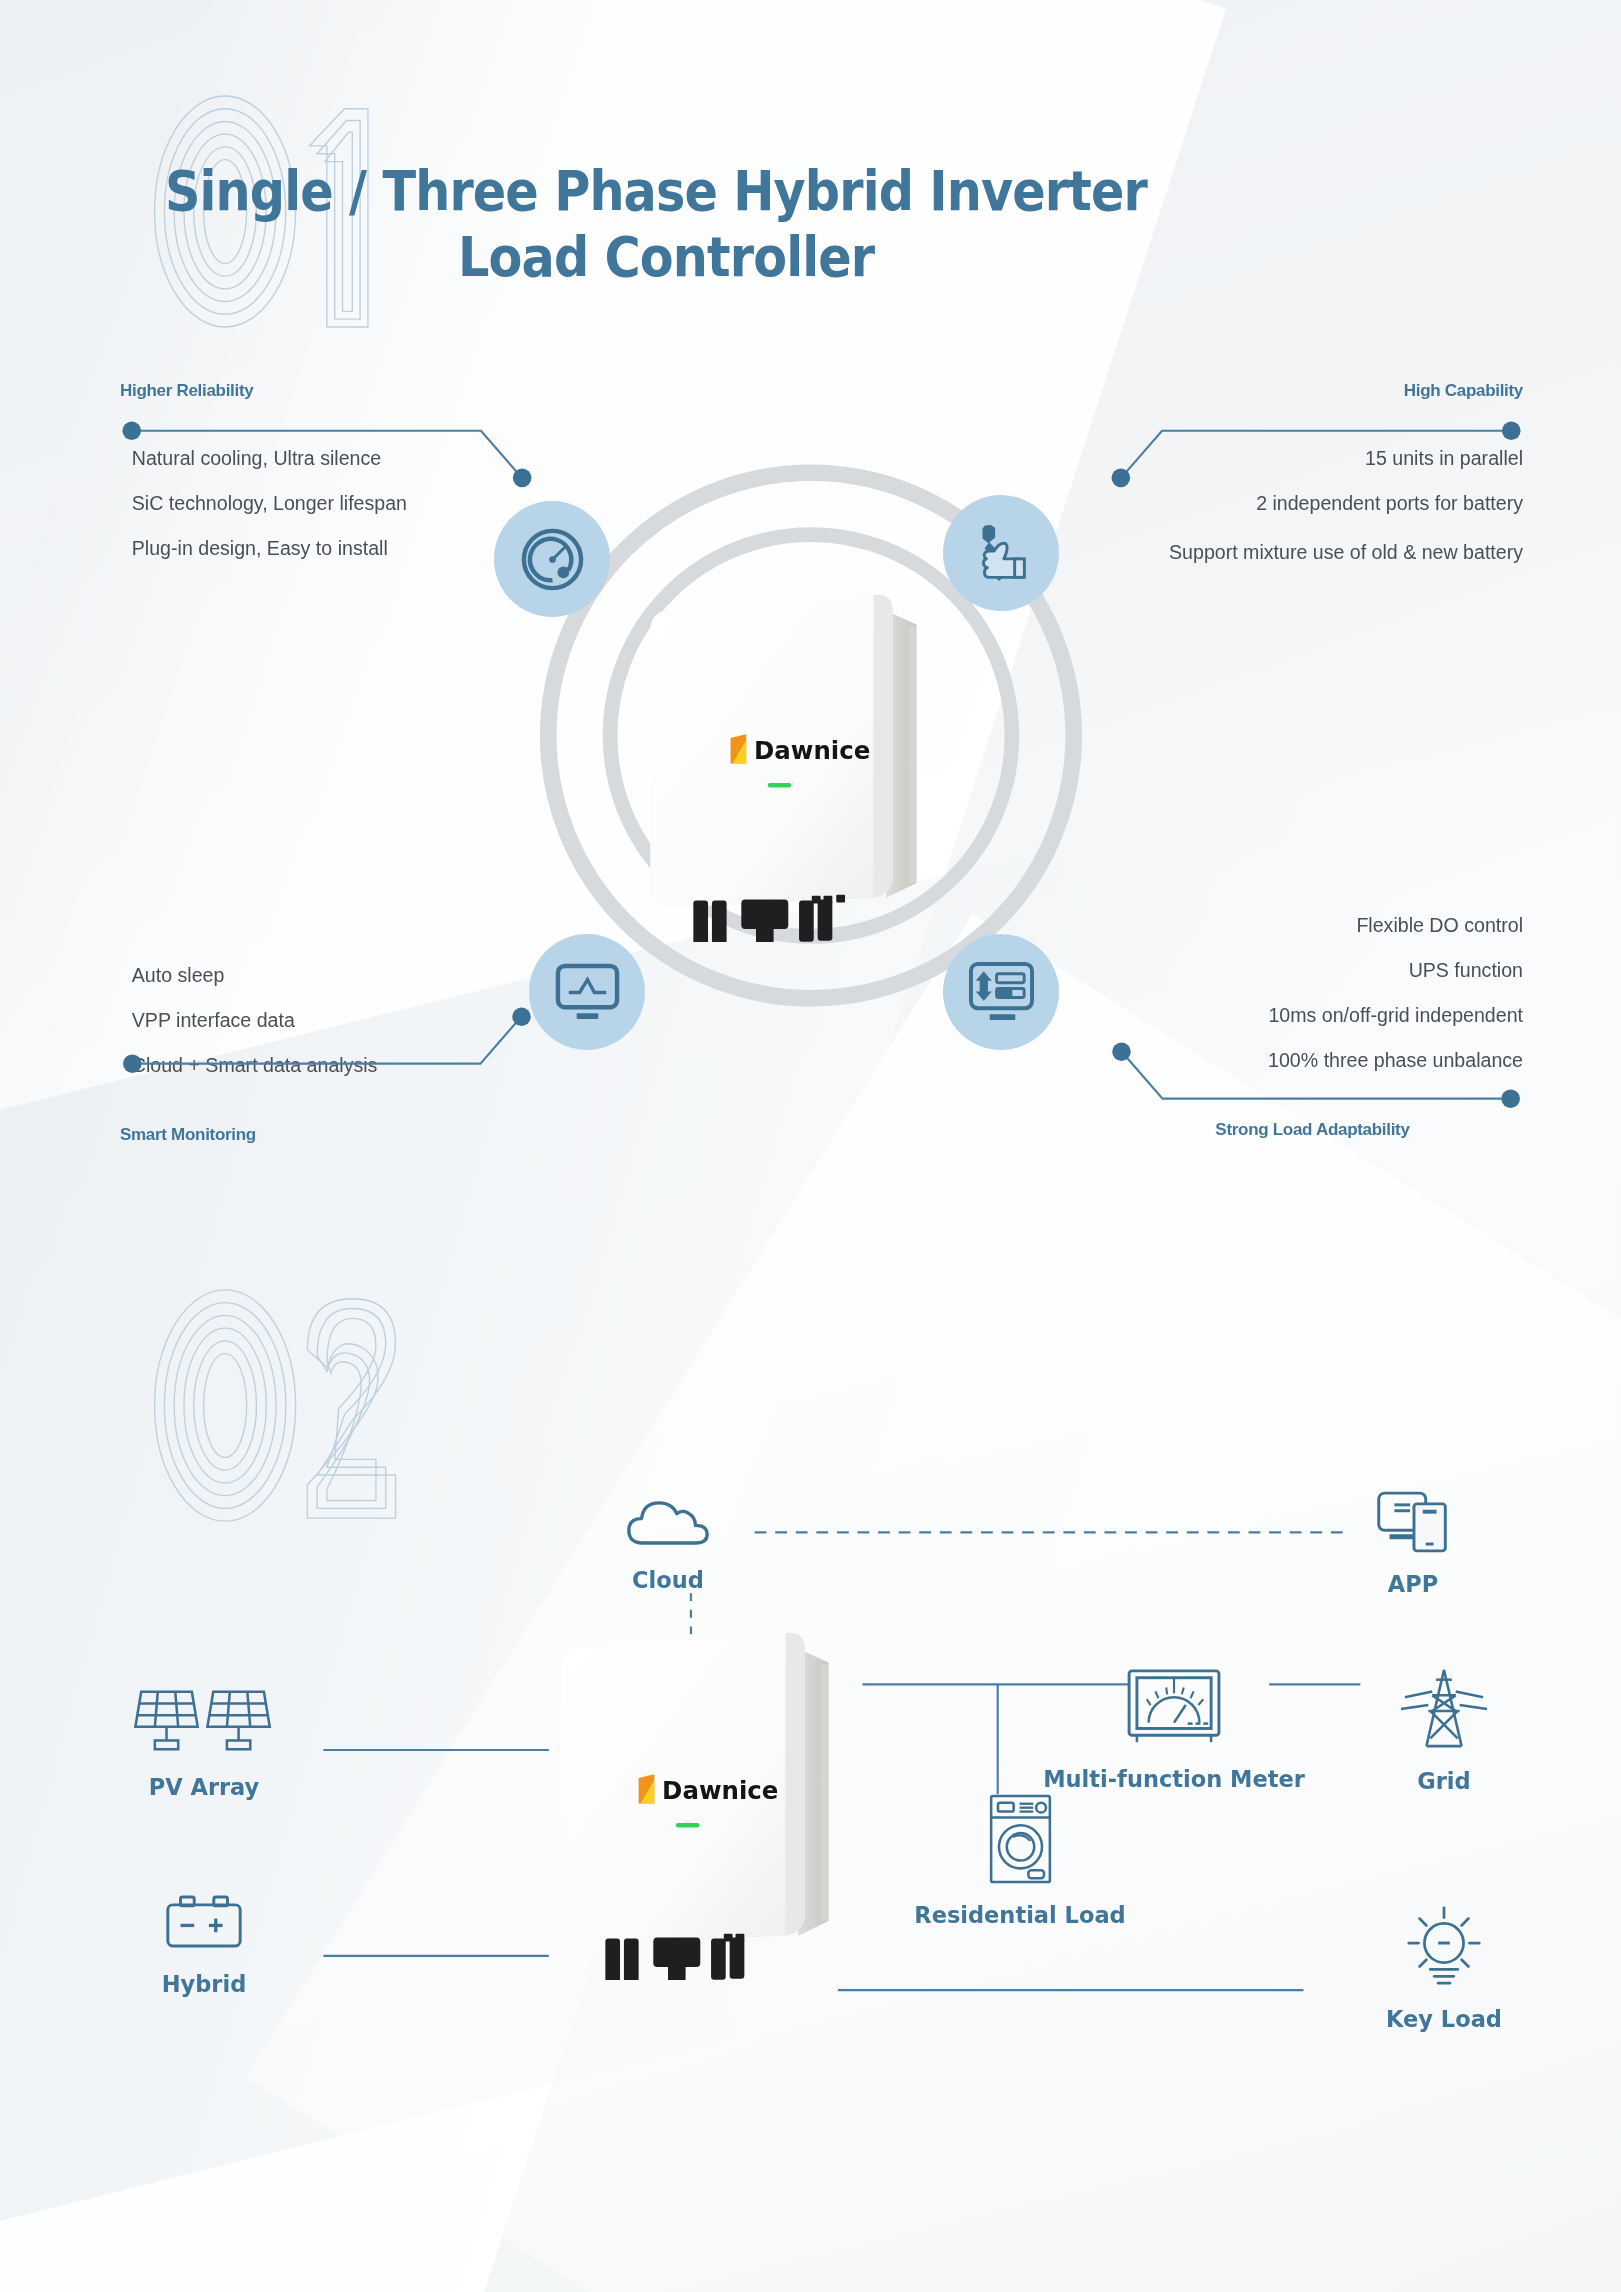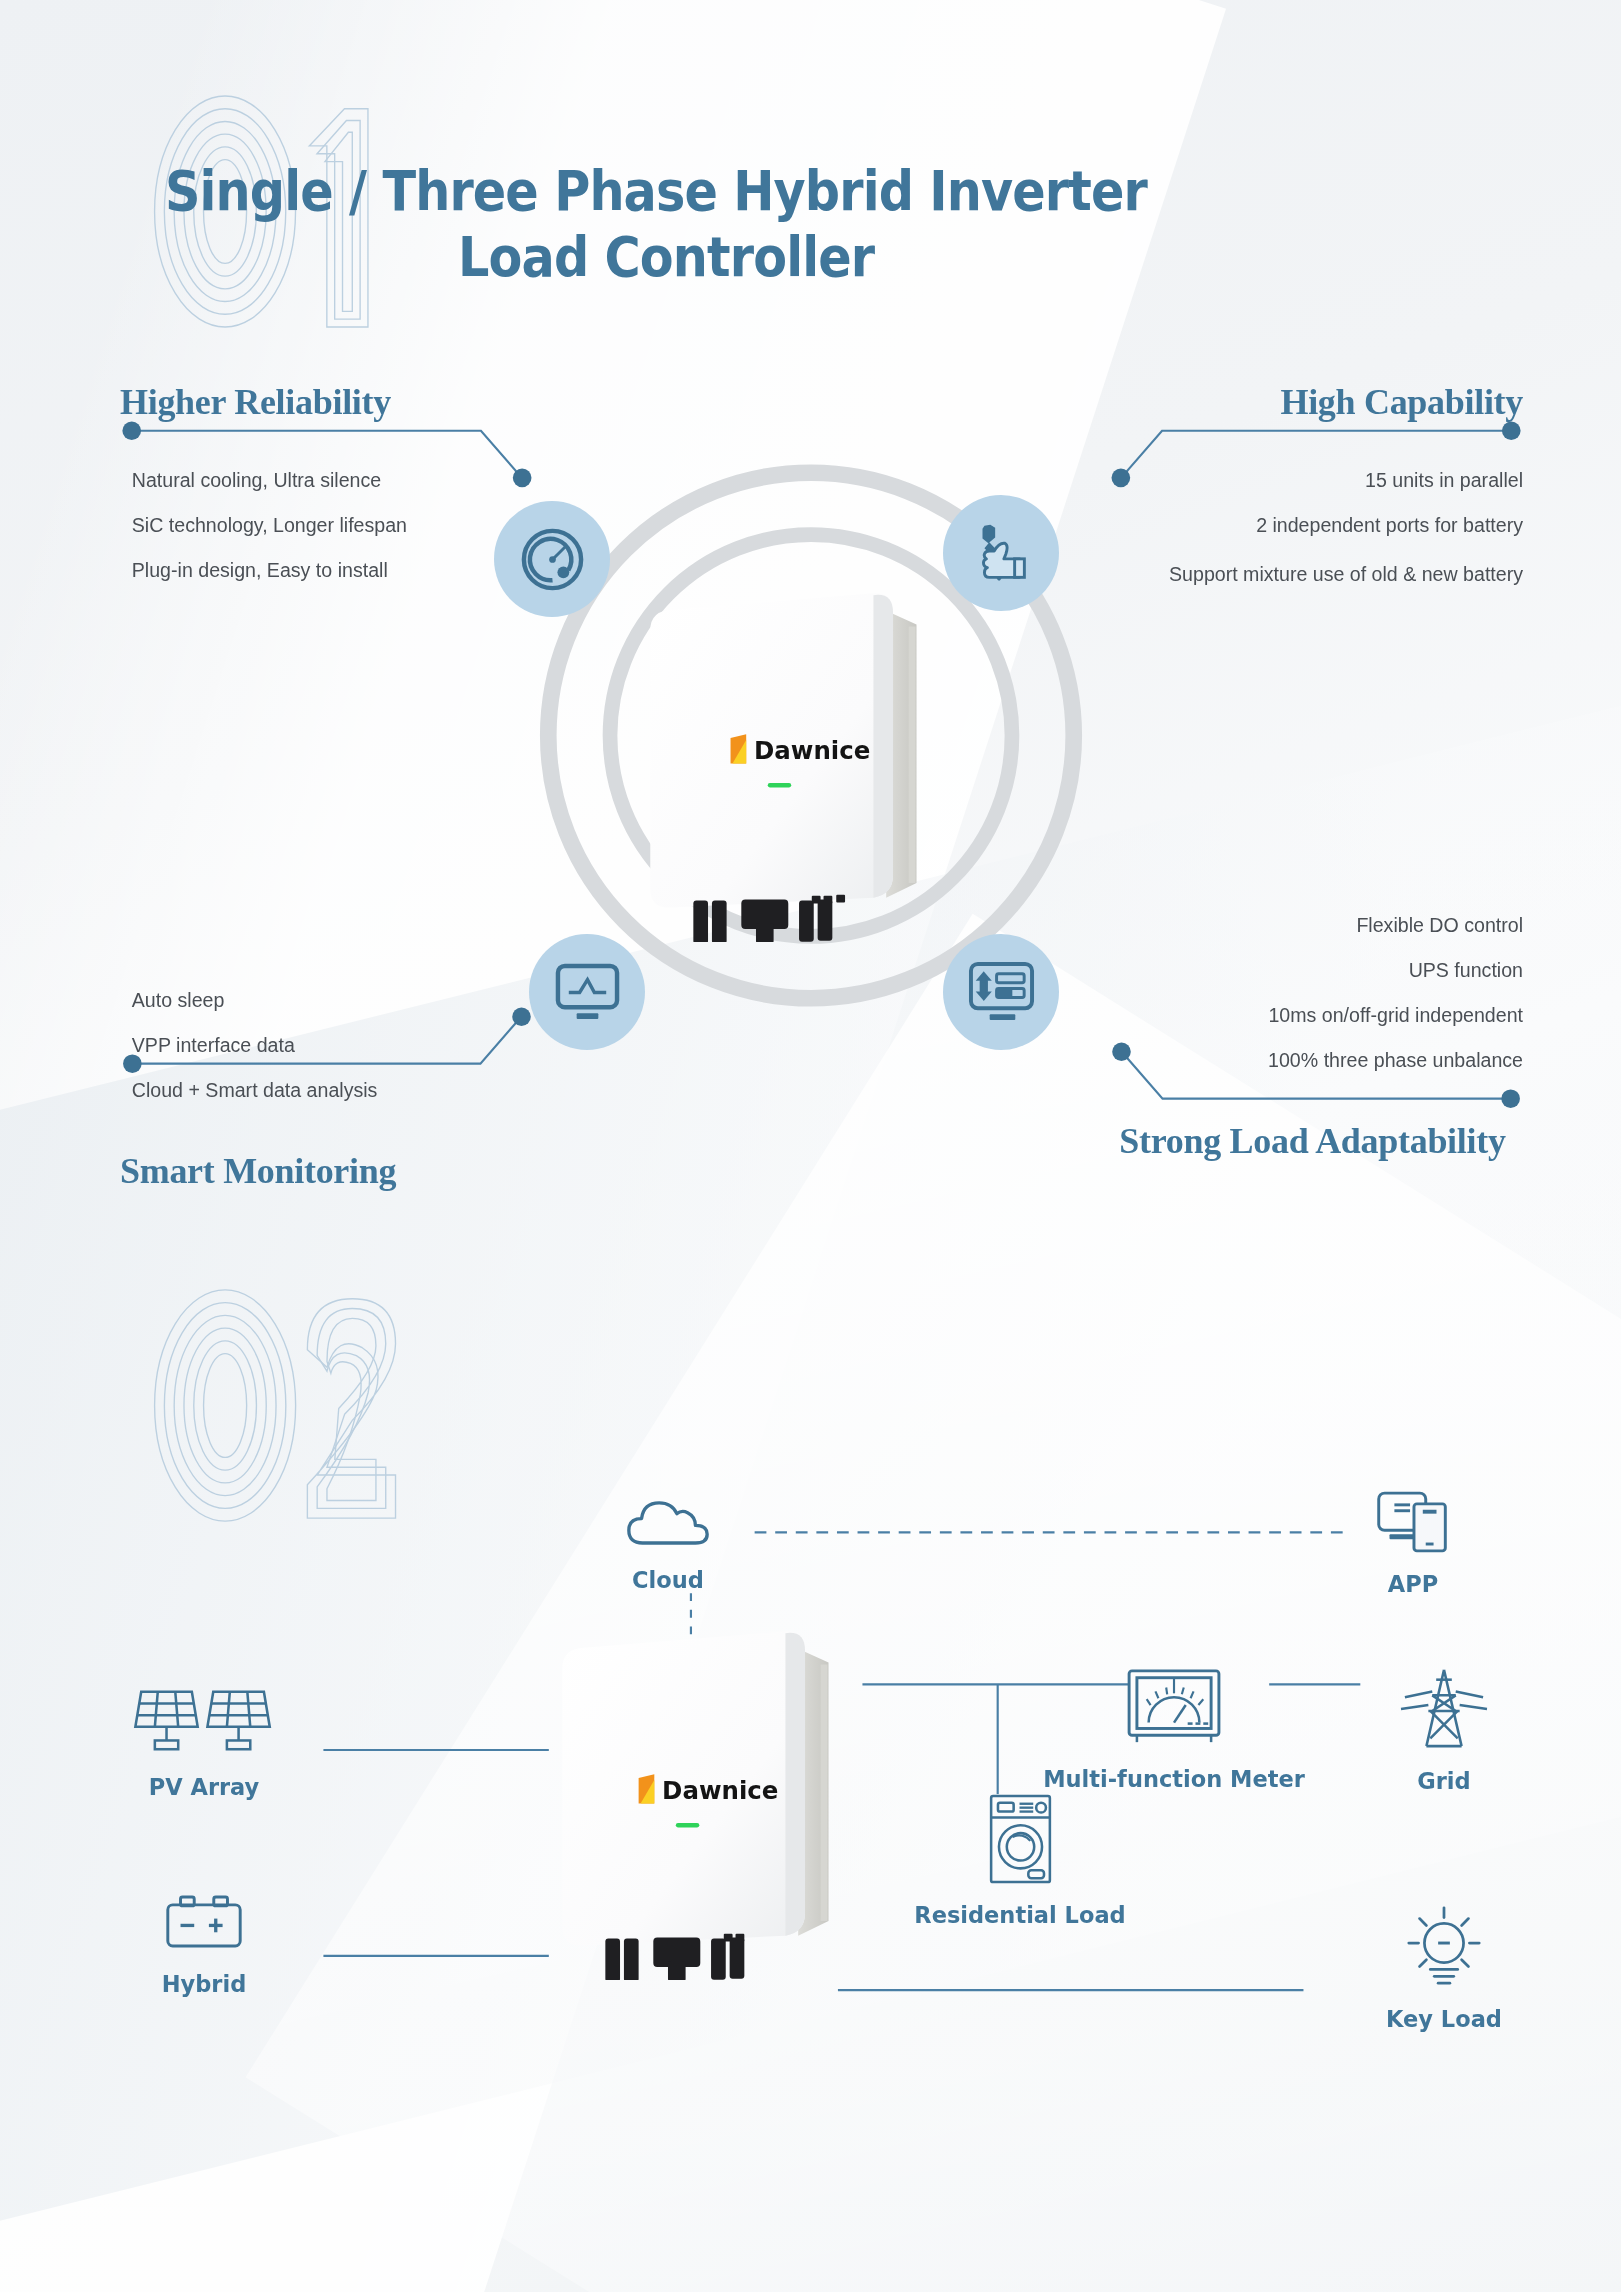--- a/index.html
+++ b/index.html
@@ -57,43 +57,43 @@
     letter-spacing: -1px;
     transform: scaleX(.88);
     transform-origin: left center;
   }
   #title-01 { top: 118px; left: 165px; }
   #title-01 .l2 { display: block; padding-left: 333px; }
 
   
   .feat { position: absolute; }
   .feat-head {
-    font-family: Liberation Serif, serif;
+    font-family: Liberation Sans, sans-serif;
     font-weight: 700;
-    font-size: 36px;
+    font-size: 17px;
     color: #40769a;
     letter-spacing: -0.3px;
     white-space: nowrap;
   }
   .feat-list { list-style: none; }
   .feat-list li {
     font-size: 19.6px;
     color: #4a4f55;
     line-height: 45px;
     white-space: nowrap;
   }
   .feat-list li.wrap { white-space: normal; line-height: 33px; }
 
   #feat-reliability { top: 341px; left: 120px; width: 412px; }
   #feat-reliability .feat-list { margin-top: 35px; padding-left: 11.8px; }
 
   #feat-capability { top: 341px; right: 98px; width: 412px; text-align: right; }
   #feat-capability .feat-list { margin-top: 35px; }
 
-  #feat-monitoring { top: 938px; left: 120px; width: 412px; }
+  #feat-monitoring { top: 913px; left: 120px; width: 412px; }
   #feat-monitoring .feat-head { margin-top: 37px; }
   #feat-monitoring .feat-list { padding-left: 11.8px; }
 
   #feat-adaptability { top: 863px; right: 98px; width: 421px; text-align: right; }
   #feat-adaptability .feat-head { margin-top: 37px; text-align: center; }
 
   
   .connector { position: absolute; overflow: visible; }
   #conn-tl { top: 377px; left: 118px; }
   #conn-tr { top: 377px; right: 96px; }

